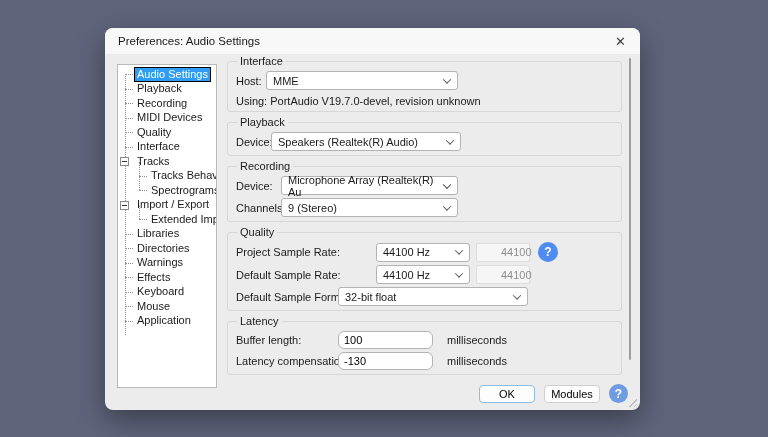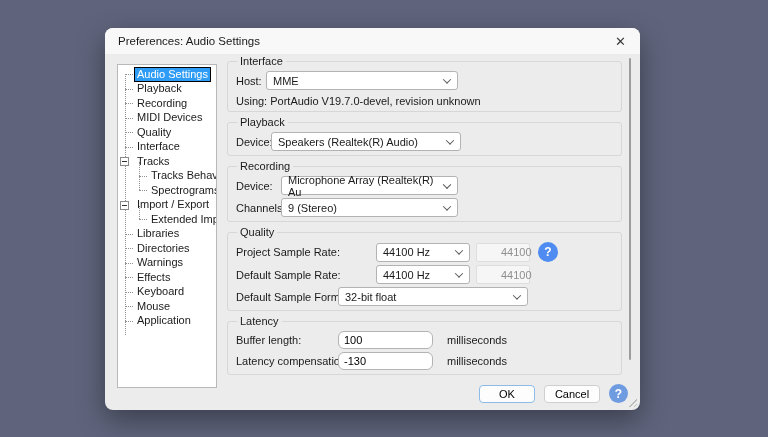--- a/index.html
+++ b/index.html
@@ -241,18 +241,18 @@
         <input class="txt" type="text" value="-130" style="">
         <span class="unit">milliseconds</span>
       </div>
     </fieldset>
 
     <div class="vscroll"></div>
   </div>
 
   <div class="footer">
     <button class="btn default">OK</button>
-    <button class="btn">Cancel</button>
+    <button class="btn">Modules</button>
     <div class="help-dot footer-help">?</div>
   </div>
 
   <div class="grip"></div>
 </div>
 
 </body></html>

